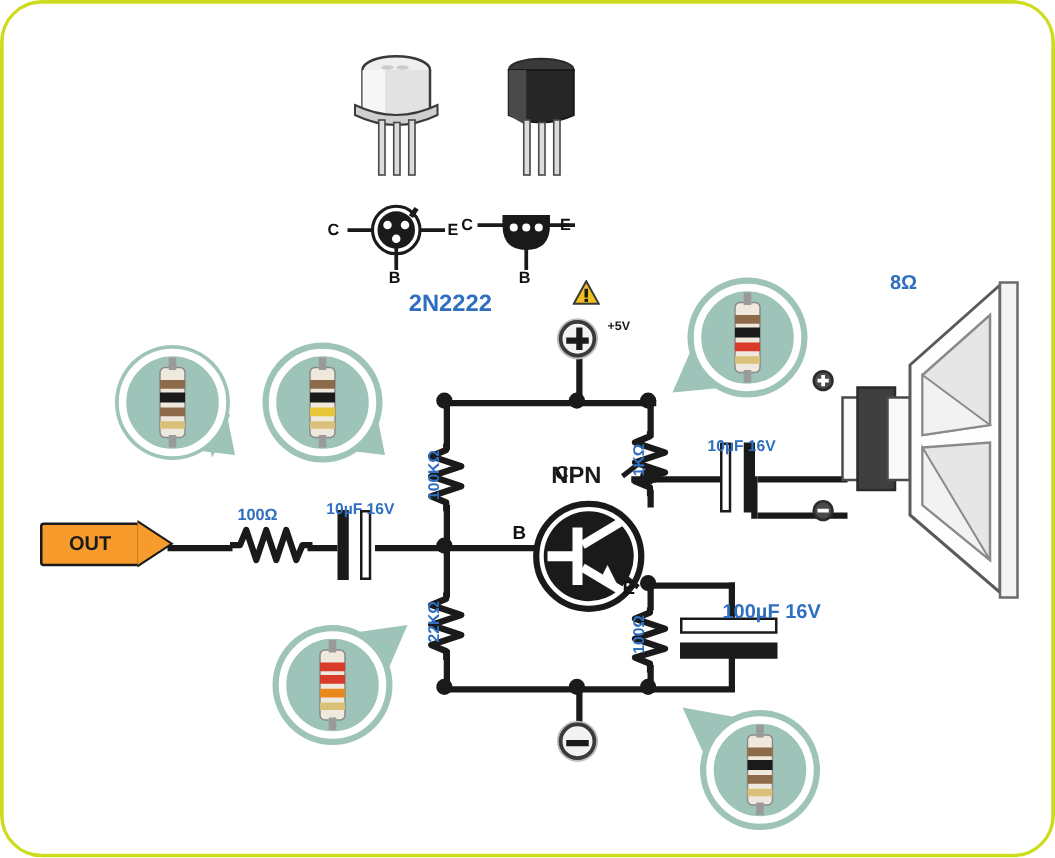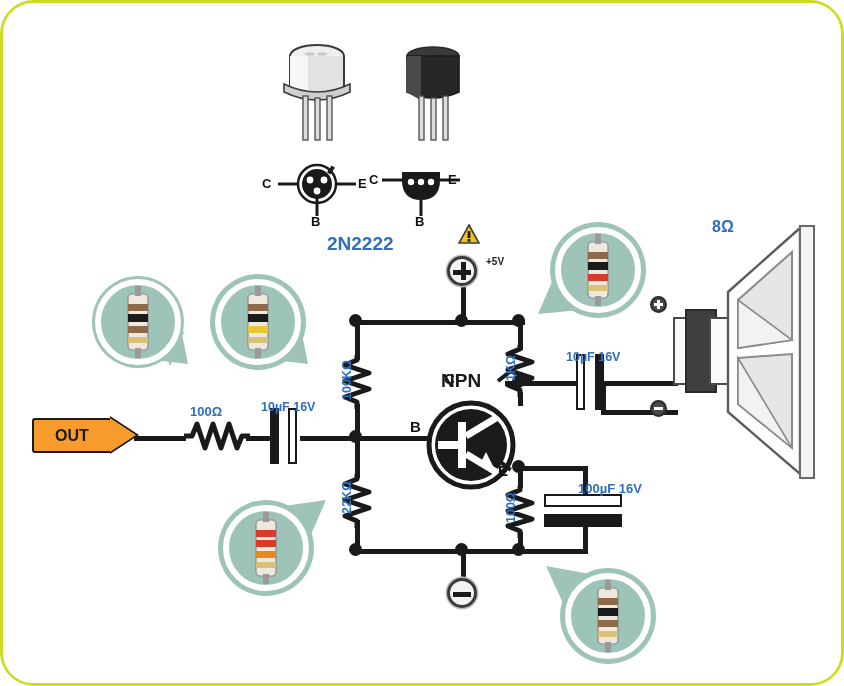--- a/index.html
+++ b/index.html
@@ -291,21 +291,21 @@
   <div class="cap-v" style="left:574px;top:354px;width:34px;height:56px;">
     <div class="p-light" style="left:2px;top:0;height:56px;"></div>
     <div class="p-dark" style="left:21px;top:0;height:56px;"></div>
   </div>
   <div class="lbl blue" style="left:566px;top:350px;font-size:12.5px;">10µF 16V</div>
 
   <div class="cap-h" style="left:544px;top:494px;width:78px;height:34px;">
     <div class="q-light" style="left:0;top:0;width:78px;"></div>
     <div class="q-dark" style="left:0;top:20px;width:78px;"></div>
   </div>
-  <div class="lbl blue" style="left:578px;top:481px;font-size:13px;">100µF 16V</div>
+  <div class="lbl blue" style="left:578px;top:481px;font-size:16px;">100µF 16V</div>
 
   <svg id="npn" width="94" height="94" viewBox="0 0 94 94">
     <circle cx="47" cy="47" r="42" fill="none" stroke="#1a1a1a" stroke-width="5"></circle>
     <circle cx="47" cy="47" r="36" fill="#1a1a1a"></circle>
     <rect x="34" y="24" width="8" height="46" fill="#ffffff"></rect>
     <rect x="14" y="43" width="22" height="8" fill="#ffffff"></rect>
     <line x1="42" y1="38" x2="72" y2="20" stroke="#ffffff" stroke-width="7"></line>
     <line x1="42" y1="56" x2="72" y2="74" stroke="#ffffff" stroke-width="7"></line>
     <polygon points="72,74 56,66 62,54" fill="#ffffff"></polygon>
   </svg>

